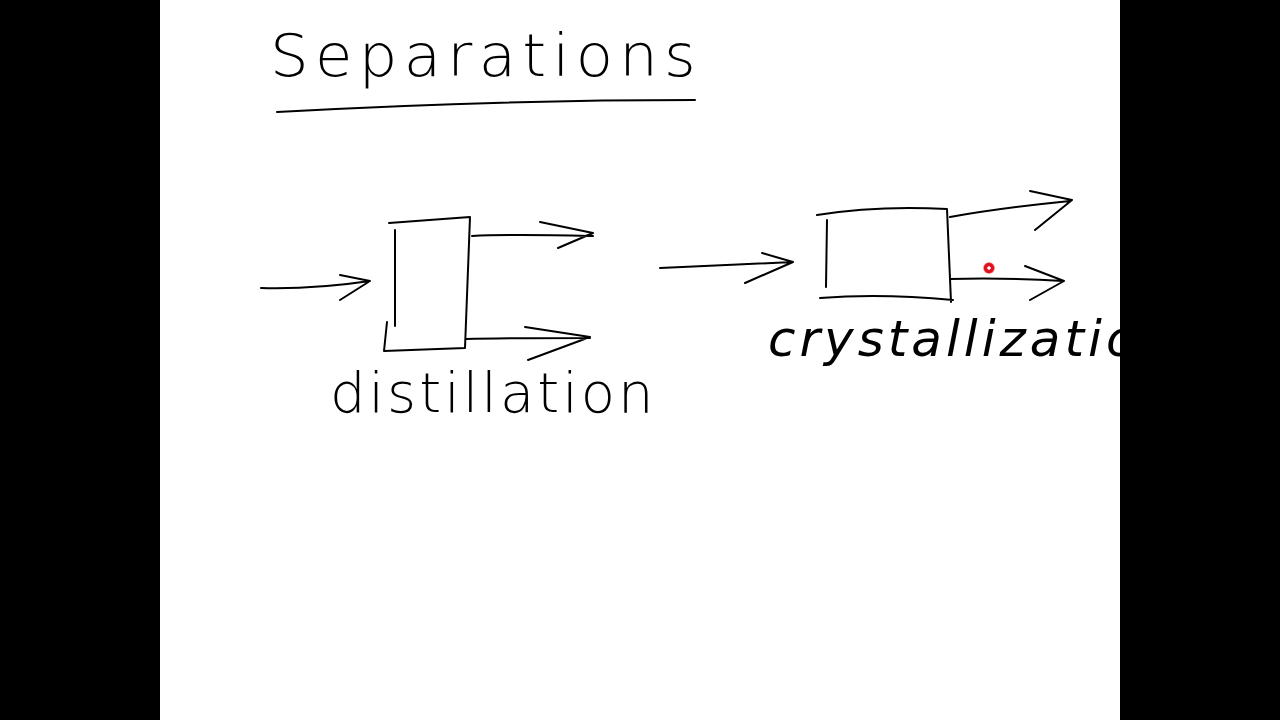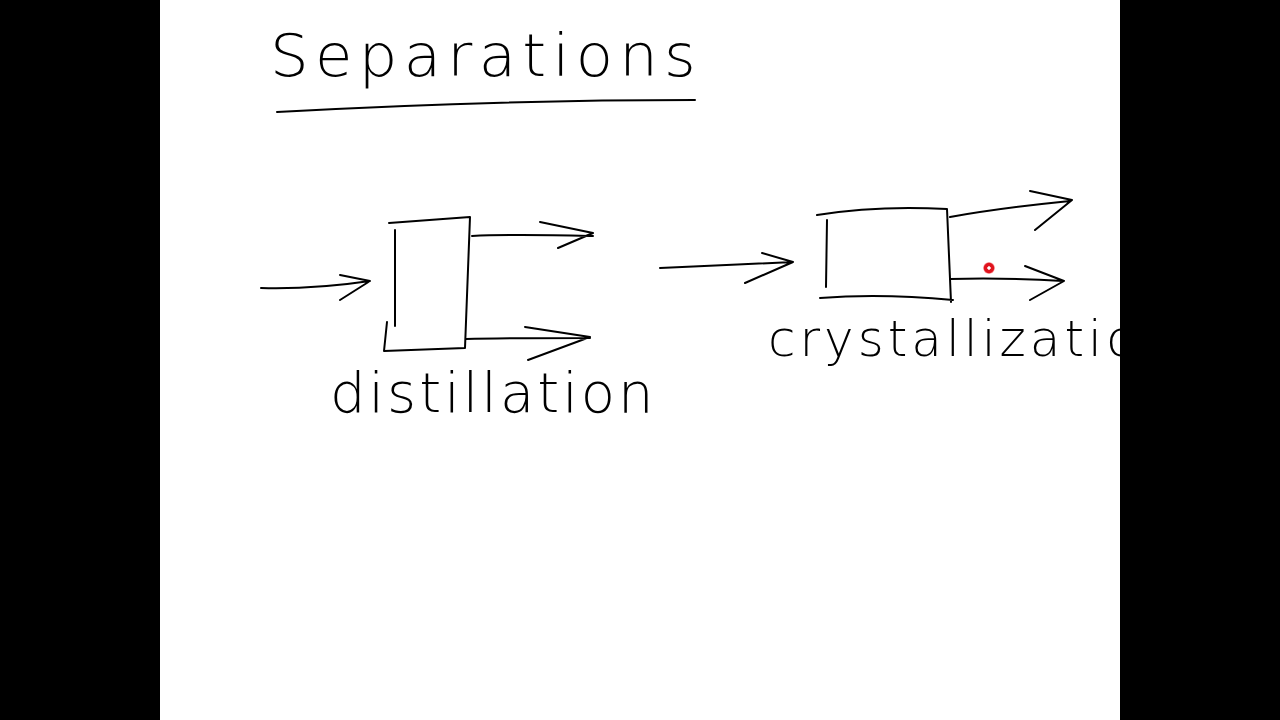--- a/index.html
+++ b/index.html
@@ -3,21 +3,21 @@
 <meta charset="utf-8">
 <style>
   html,body{margin:0;padding:0;background:#000;}
   body{width:1280px;height:720px;position:relative;overflow:hidden;}
   .board{position:absolute;left:160px;top:0;width:960px;height:720px;background:#fff;}
   svg.ink{position:absolute;left:0;top:0;width:1280px;height:720px;}
   .ink path{fill:none;stroke:#000;stroke-width:2;stroke-linecap:round;stroke-linejoin:round;}
   .lbl{position:absolute;color:#000;font-family:"DejaVu Sans",sans-serif;font-weight:200;white-space:nowrap;letter-spacing:2px;}
   .title{left:270px;top:22px;font-size:58px;letter-spacing:6px;transform:scaleX(1.05);transform-origin:left;}
   .dist{left:330px;top:360px;font-size:56px;letter-spacing:3px;}
-  .cryst{left:768px;top:310px;font-size:50px;letter-spacing:4px;}
+  .cryst{left:768px;top:310px;font-size:50px;letter-spacing:4px;font-style:italic;}
   .pointer{position:absolute;left:983px;top:262px;width:12px;height:12px;border-radius:50%;
     background:radial-gradient(circle,#ffffff 0 18%,#e0141e 20% 55%,rgba(255,90,90,0.35) 70%,rgba(255,255,255,0) 100%);}
 </style>
 </head>
 <body>
 
 <div class="board"></div>
 
 <svg class="ink" viewBox="0 0 1280 720">
 

